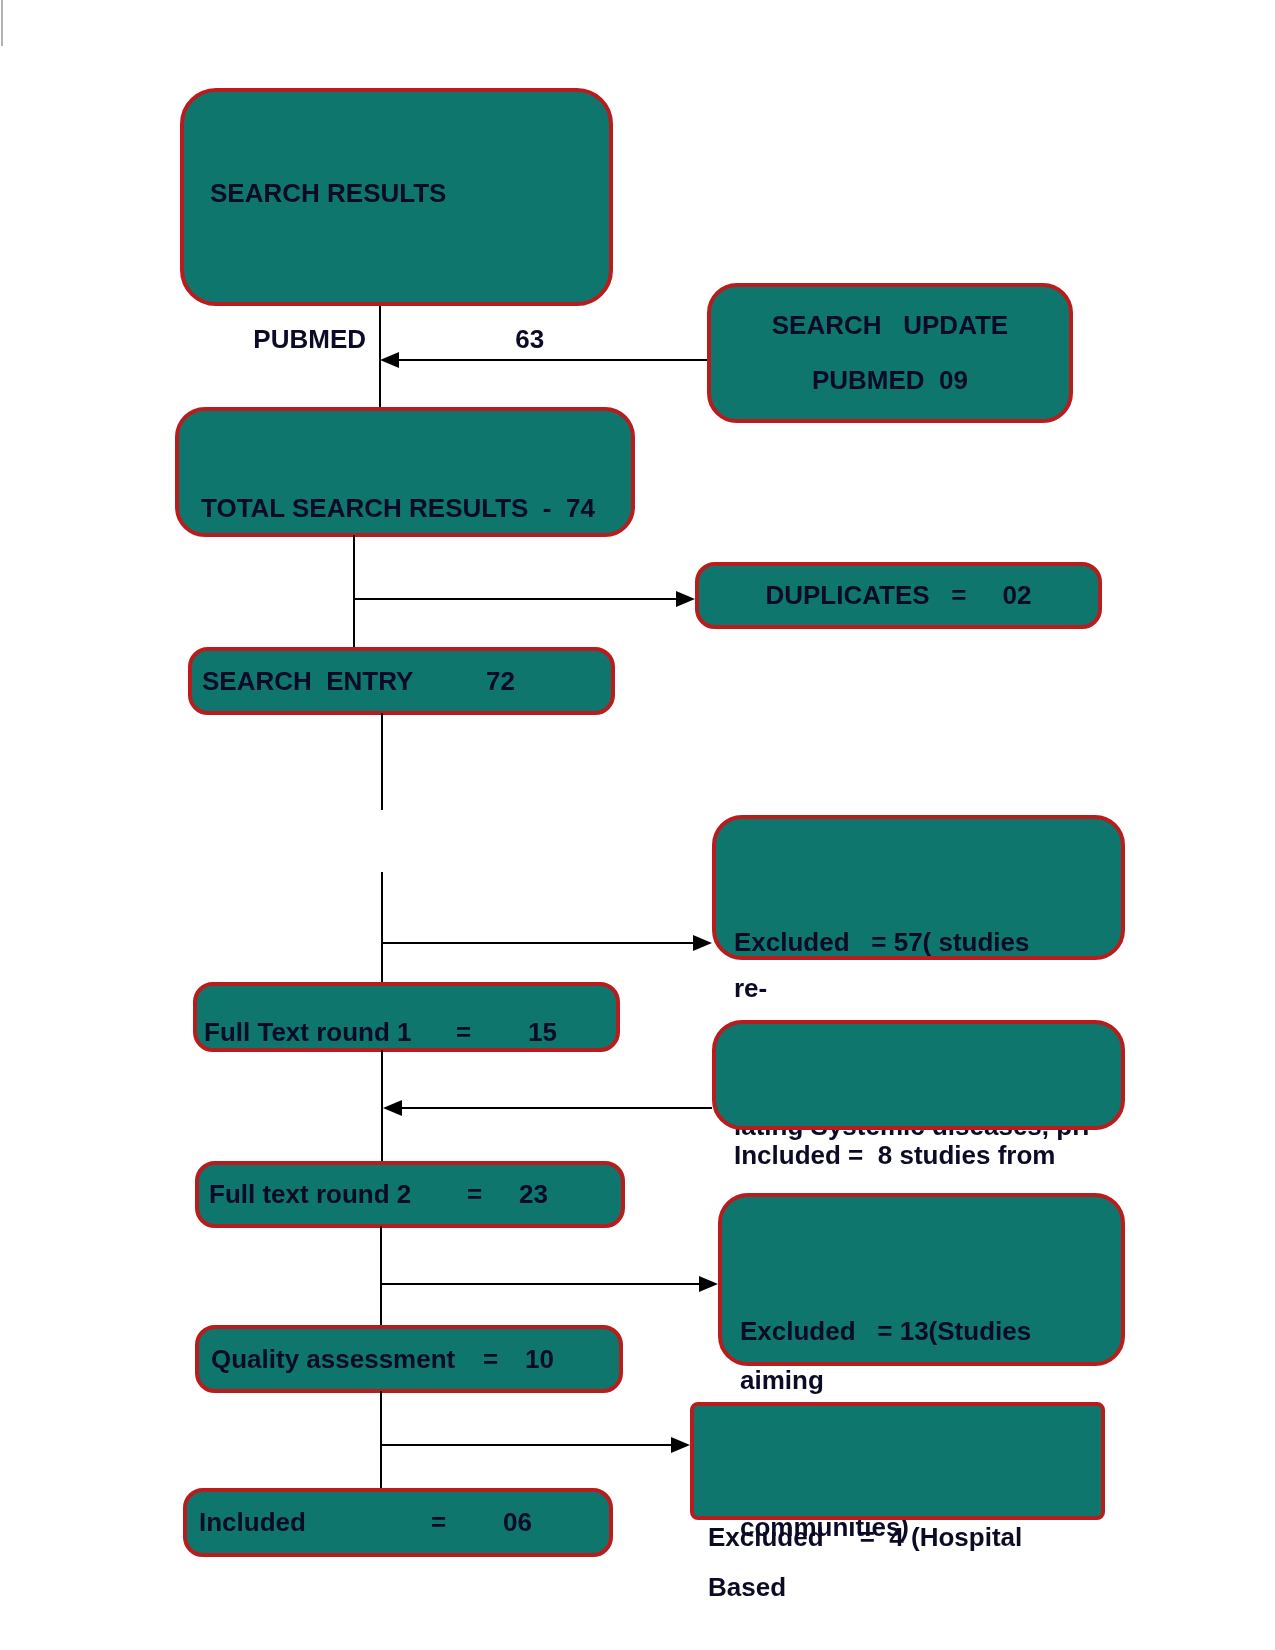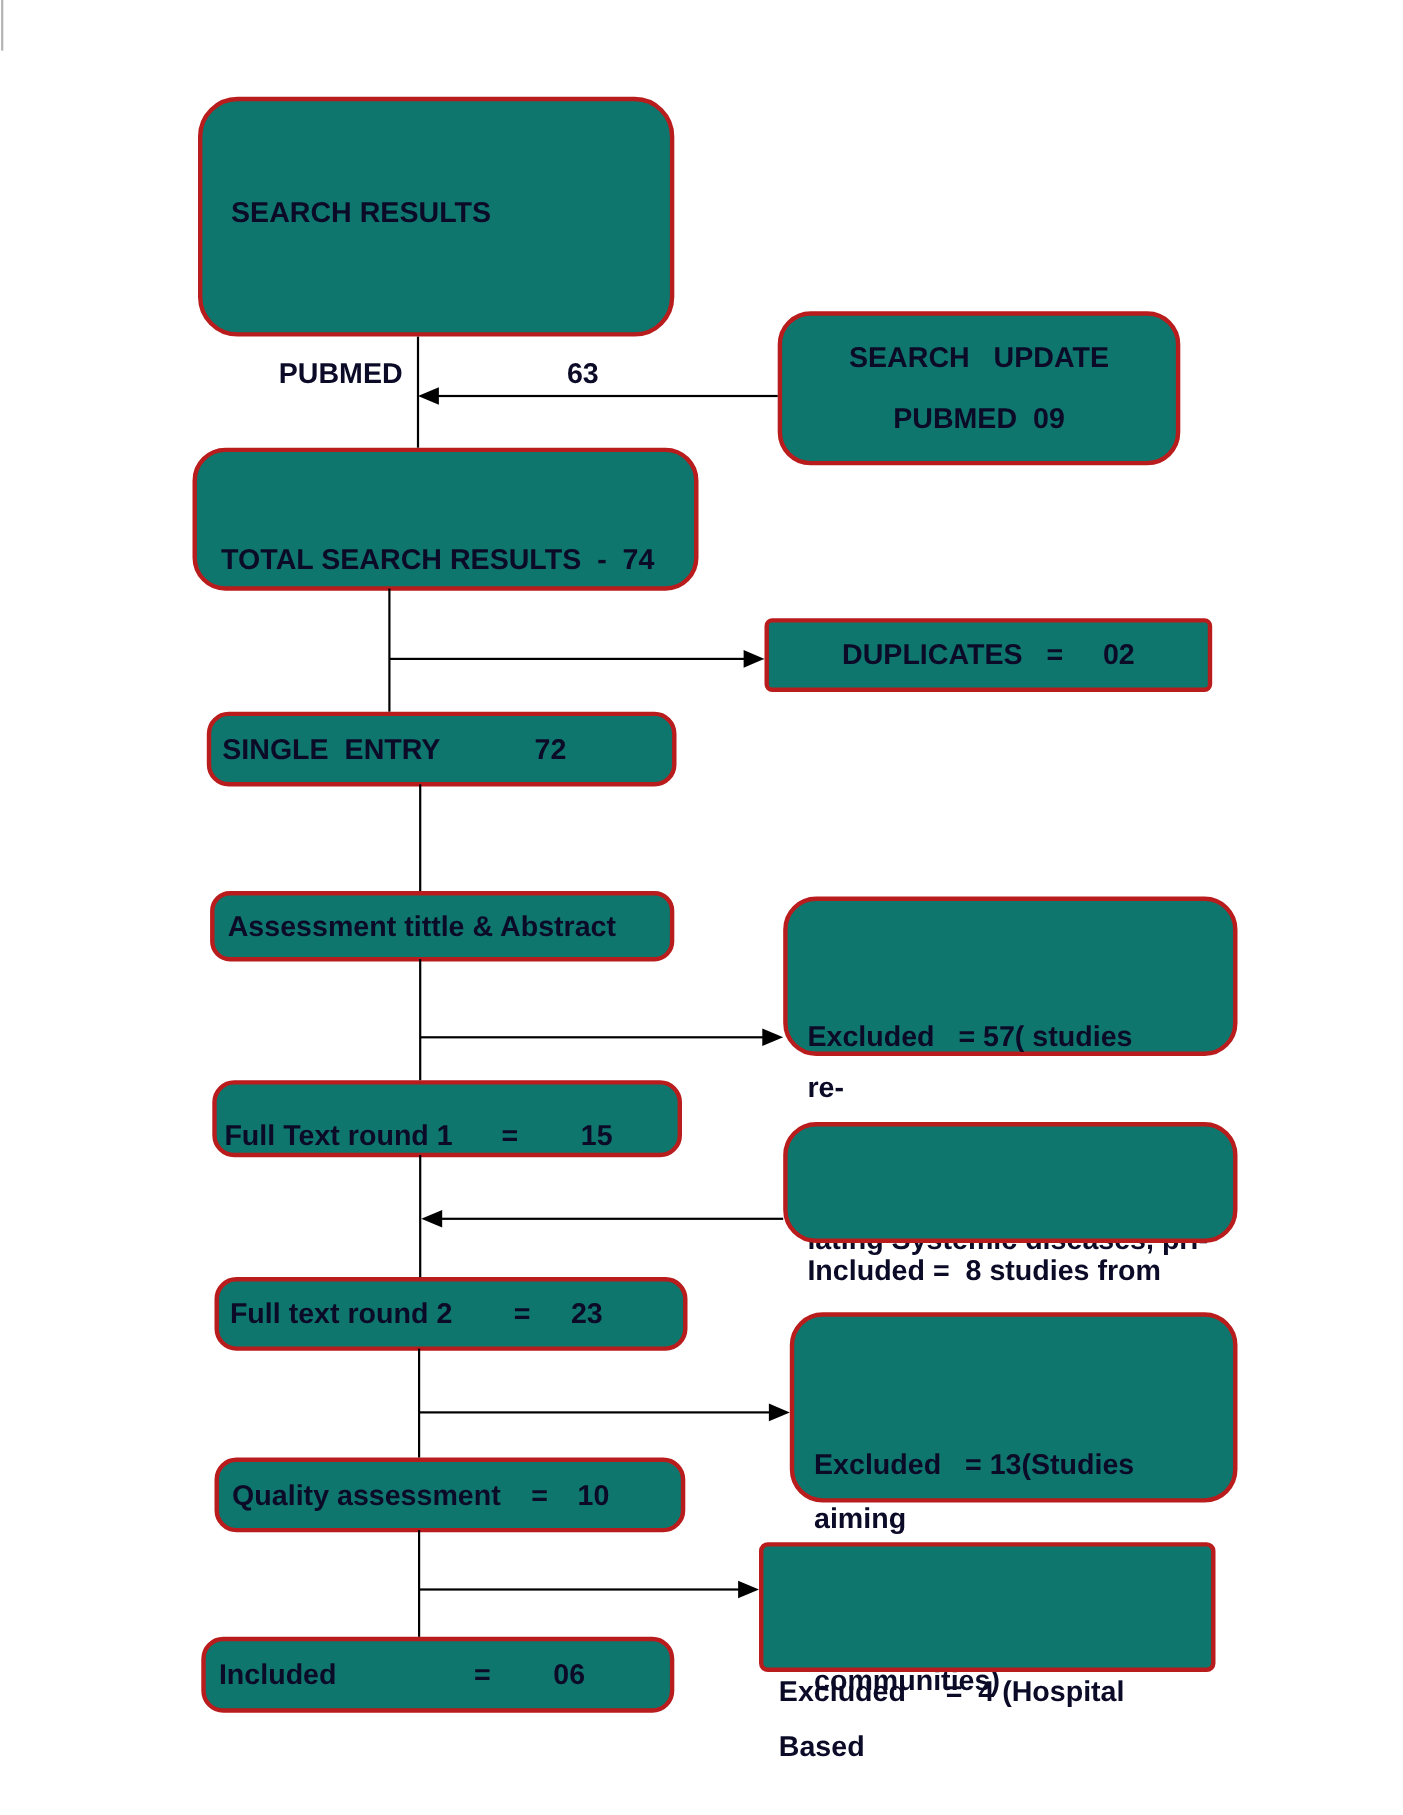--- a/index.html
+++ b/index.html
@@ -40,21 +40,21 @@
   }
   .edge-tick{position:absolute;left:1px;top:0;width:2px;height:46px;background:#b3b3b3;}
 
   
   #b-search-results{left:180px;top:88px;width:433px;height:218px;border-radius:36px;padding:20px 26px;}
   #b-search-results .title{margin-bottom:24px;}
   #b-search-results .row{margin-bottom:16px;}
   #b-search-update{left:707px;top:283px;width:366px;height:140px;border-radius:30px;
     display:flex;flex-direction:column;justify-content:space-evenly;align-items:center;text-align:center;}
   #b-total{left:175px;top:407px;width:460px;height:130px;border-radius:30px;padding:16px 22px;}
-  #b-duplicates{left:695px;top:562px;width:407px;height:67px;border-radius:7px;
+  #b-duplicates{left:695px;top:562px;width:407px;height:67px;border-radius:20px;
     display:flex;align-items:center;justify-content:center;}
   #b-single{left:188px;top:647px;width:427px;height:68px;border-radius:20px;
     display:flex;align-items:center;padding:0 10px;}
   #b-assessment{left:191px;top:810px;width:422px;height:64px;border-radius:18px;
     display:flex;align-items:center;padding:0 12px;}
   #b-excluded57{left:712px;top:815px;width:413px;height:145px;border-radius:30px;padding:8px 18px;line-height:46px;}
   #b-fulltext1{left:193px;top:982px;width:427px;height:70px;border-radius:20px;
     display:flex;align-items:flex-end;padding:0 7px;}
   #b-included8{left:712px;top:1020px;width:413px;height:110px;border-radius:30px;padding:6px 18px;line-height:50px;}
   #b-fulltext2{left:195px;top:1161px;width:430px;height:67px;border-radius:20px;
@@ -93,26 +93,23 @@
 
   <div class="box" id="b-total">
     <div class="row">TOTAL SEARCH RESULTS  -  74</div>
   </div>
 
   <div class="box" id="b-duplicates">
     <div class="row">DUPLICATES   =     02</div>
   </div>
 
   <div class="box" id="b-single">
-    <span class="lbl w284">SINGLE  ENTRY</span><span>72</span>
+    <span class="lbl w284">SEARCH  ENTRY</span><span>72</span>
   </div>
 
-  <div class="box" id="b-assessment">
-    <span>Assessment tittle &amp; Abstract</span>
-  </div>
 
   <div class="box" id="b-excluded57">
     <div class="row">Excluded   = 57( studies      re-</div>
     <div class="row">lating Systemic diseases, pri-</div>
     <div class="row">mary dentition)</div>
   </div>
 
   <div class="box" id="b-fulltext1">
     <span class="lbl w252">Full Text round 1</span><span class="lbl w72">=</span><span>15</span>
   </div>

